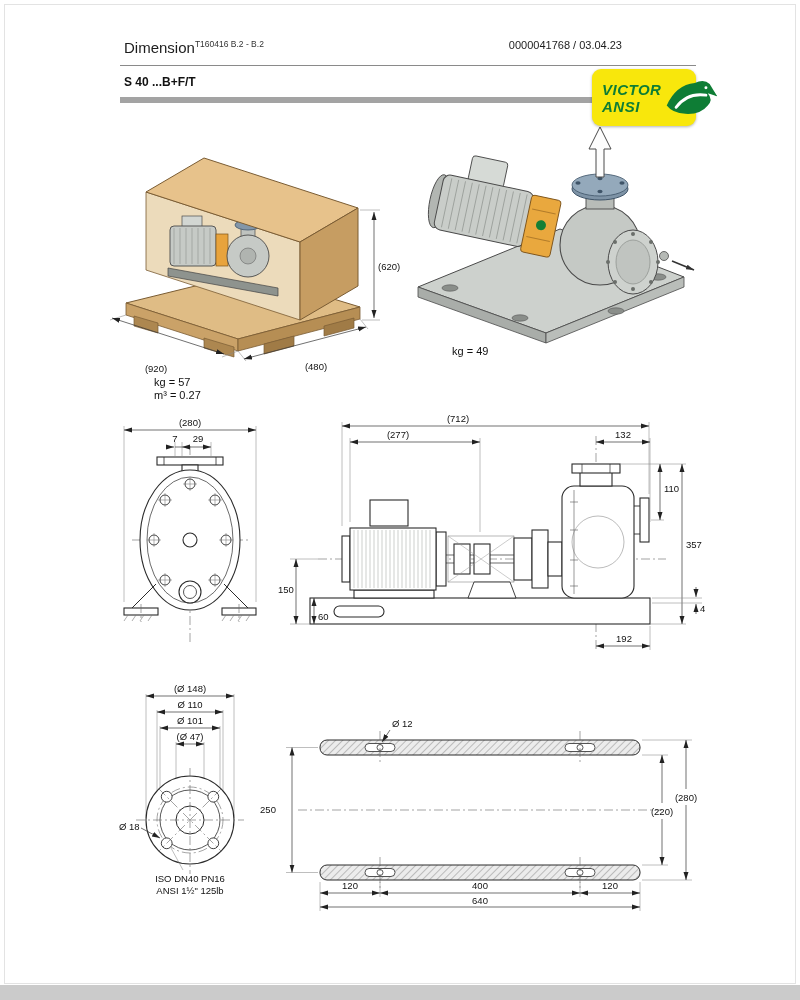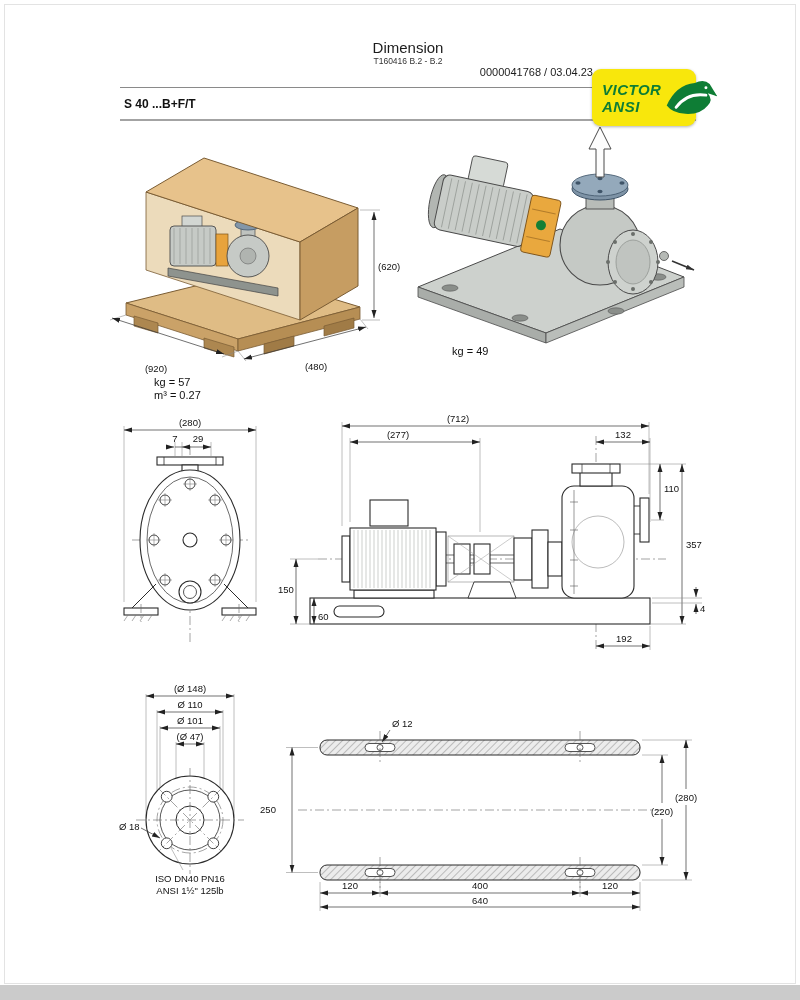--- a/index.html
+++ b/index.html
@@ -2,25 +2,25 @@
 <html><head>
 <meta charset="utf-8">
 <style>
   * { margin:0; padding:0; box-sizing:border-box; }
   html,body { width:800px; height:1000px; }
   body { position:relative; background:#ffffff; font-family:"Liberation Sans", sans-serif; overflow:hidden; }
   .sheet { position:absolute; left:4px; top:4px; width:792px; height:980px; background:#fff; border:1px solid #e3e3e3; }
   .bottom-band { position:absolute; left:0; top:985px; width:800px; height:15px; background:#cbcbcb; }
 
   .header { position:absolute; left:120px; top:30px; width:576px; }
-  .h-row1 { display:flex; align-items:center; border-bottom:1px solid #8a8a8a; padding:9px 4px 9px 4px;flex-direction:column; }
+  .h-row1 { display:flex; align-items:flex-start; border-bottom:1px solid #8a8a8a; padding:9px 4px 9px 4px; }
   .h-title { font-size:15px; color:#1c1c1c; }
   .h-sub { font-size:8.5px; color:#333; }
-  .h-doc { margin-left:auto; font-size:11px; color:#1c1c1c; margin-right:99px; }
-  .h-row2 { border-bottom:2px solid #a3a3a3; padding:6px 4px 7px 4px; }
+  .h-doc { margin-left:auto; font-size:11px; color:#1c1c1c; margin-right:70px; }
+  .h-row2 { border-bottom:6px solid #a3a3a3; padding:6px 4px 7px 4px; }
   .h-model { font-size:12px; font-weight:bold; color:#111; }
   .logo { position:absolute; right:0; top:0; width:104px; height:57px; background:#f8e70c; border-radius:9px;
           box-shadow:0 1px 3px rgba(0,0,0,.3); display:flex; align-items:center; padding:4px 6px 4px 10px; z-index:5;margin-top:39px; }
   .logo-text { display:flex; flex-direction:column; font-weight:bold; font-style:italic;
                color:#0e7d35; font-size:15px; line-height:17px; letter-spacing:.5px; }
   .logo-bird { width:56px; height:42px; margin-left:2px; flex:0 0 auto; }
 
   .dwg { position:absolute; }
   #crate    { left:108px; top:130px; }
   #assembly { left:400px; top:125px; }

